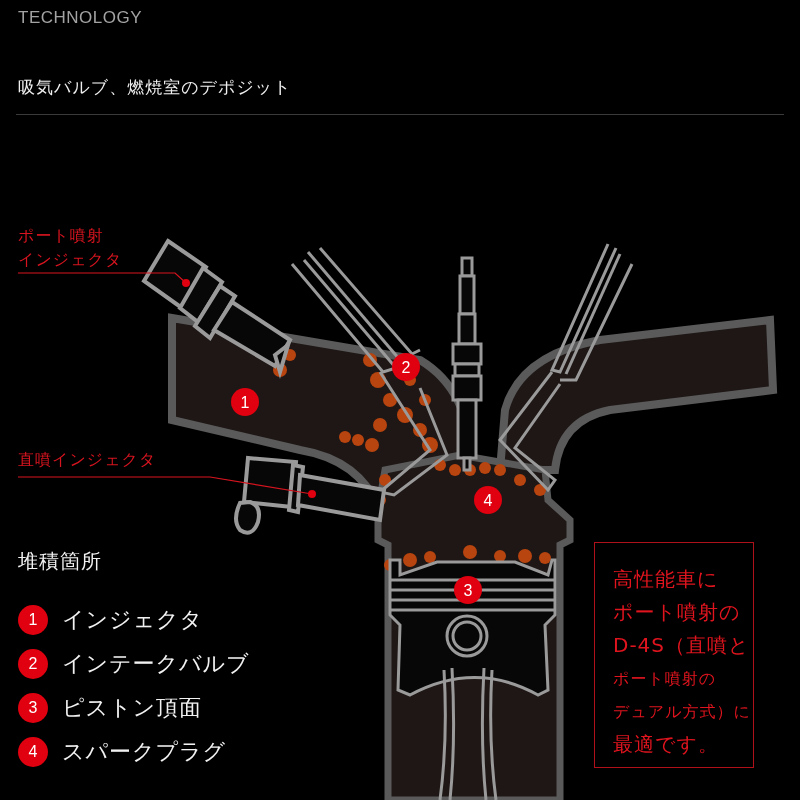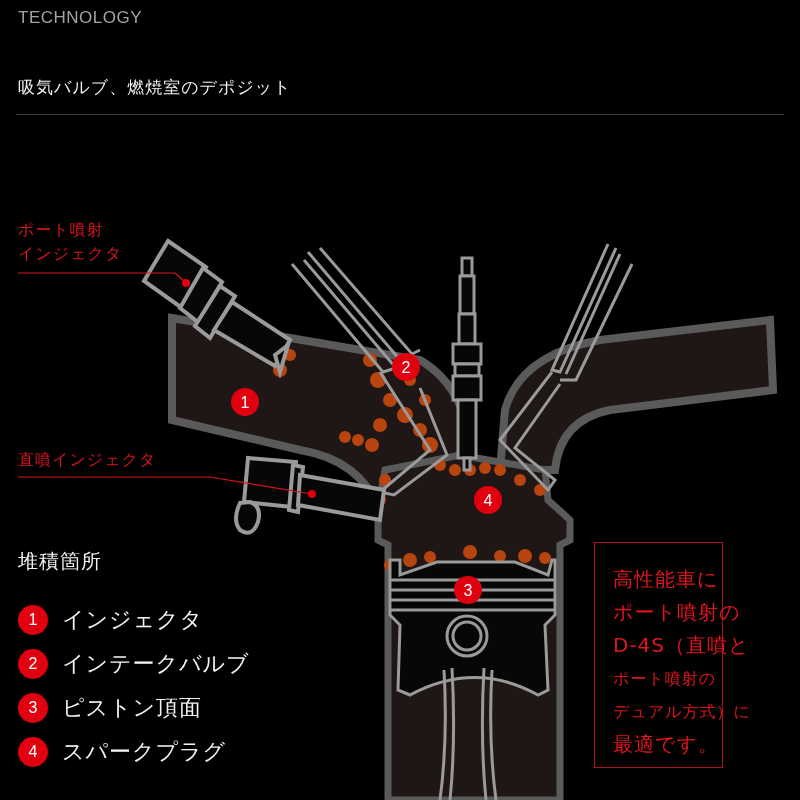--- a/index.html
+++ b/index.html
@@ -6,30 +6,30 @@
   body { width:800px; height:800px; position:relative; overflow:hidden;
          font-family:"DejaVu Sans", "Liberation Sans", sans-serif; color:#e6e6e6; }
   .eyebrow { position:absolute; left:18px; top:8px; font-size:17px; color:#a3a3a3;
              letter-spacing:0.5px; font-family:"Liberation Sans", "DejaVu Sans", sans-serif; }
   .title { position:absolute; left:18px; top:76px; font-size:17px; color:#f0f0f0; letter-spacing:1px; }
   .divider { position:absolute; left:16px; top:114px; width:768px; height:1px; background:#3a3a3a; }
   .desc { position:absolute; left:18px; top:145px; width:770px; font-size:12px; line-height:29px;
           color:#d8d8d8; letter-spacing:1.4px; }
   .diagram { position:absolute; left:0; top:0; width:800px; height:800px; }
   .label-red { position:absolute; color:#d7141f; font-size:16px; line-height:24px; letter-spacing:1px; }
-  .lbl-port { left:18px; top:218px; }
+  .lbl-port { left:18px; top:224px; }
   .lbl-direct { left:18px; top:448px; }
   .legend-title { position:absolute; left:18px; top:548px; font-size:20px; color:#f2f2f2; letter-spacing:1px; }
   .legend { position:absolute; left:18px; top:598px; }
   .legend-item { display:flex; align-items:center; height:44px; }
   .badge { width:30px; height:30px; border-radius:50%; background:#e0000f; color:#fff;
            font-size:16px; display:flex; align-items:center; justify-content:center;
            font-family:"Liberation Sans", sans-serif; margin-right:14px; }
   .legend-label { font-size:22px; color:#f2f2f2; letter-spacing:1px; }
-  .callout { position:absolute; left:594px; top:542px; width:129px; height:226px;
+  .callout { position:absolute; left:594px; top:542px; width:160px; height:226px;
              border:1px solid #b0101a; padding:20px 0 0 18px; box-sizing:border-box; }
   .callout-line { color:#e0141e; font-size:20px; line-height:33px; letter-spacing:1px; white-space:nowrap; }
   .callout-line.small { font-size:16px; }
 </style>
 </head>
 <body>
 
 <div class="eyebrow">TECHNOLOGY</div>
 <div class="title">吸気バルブ、燃焼室のデポジット</div>
 <div class="divider"></div>

